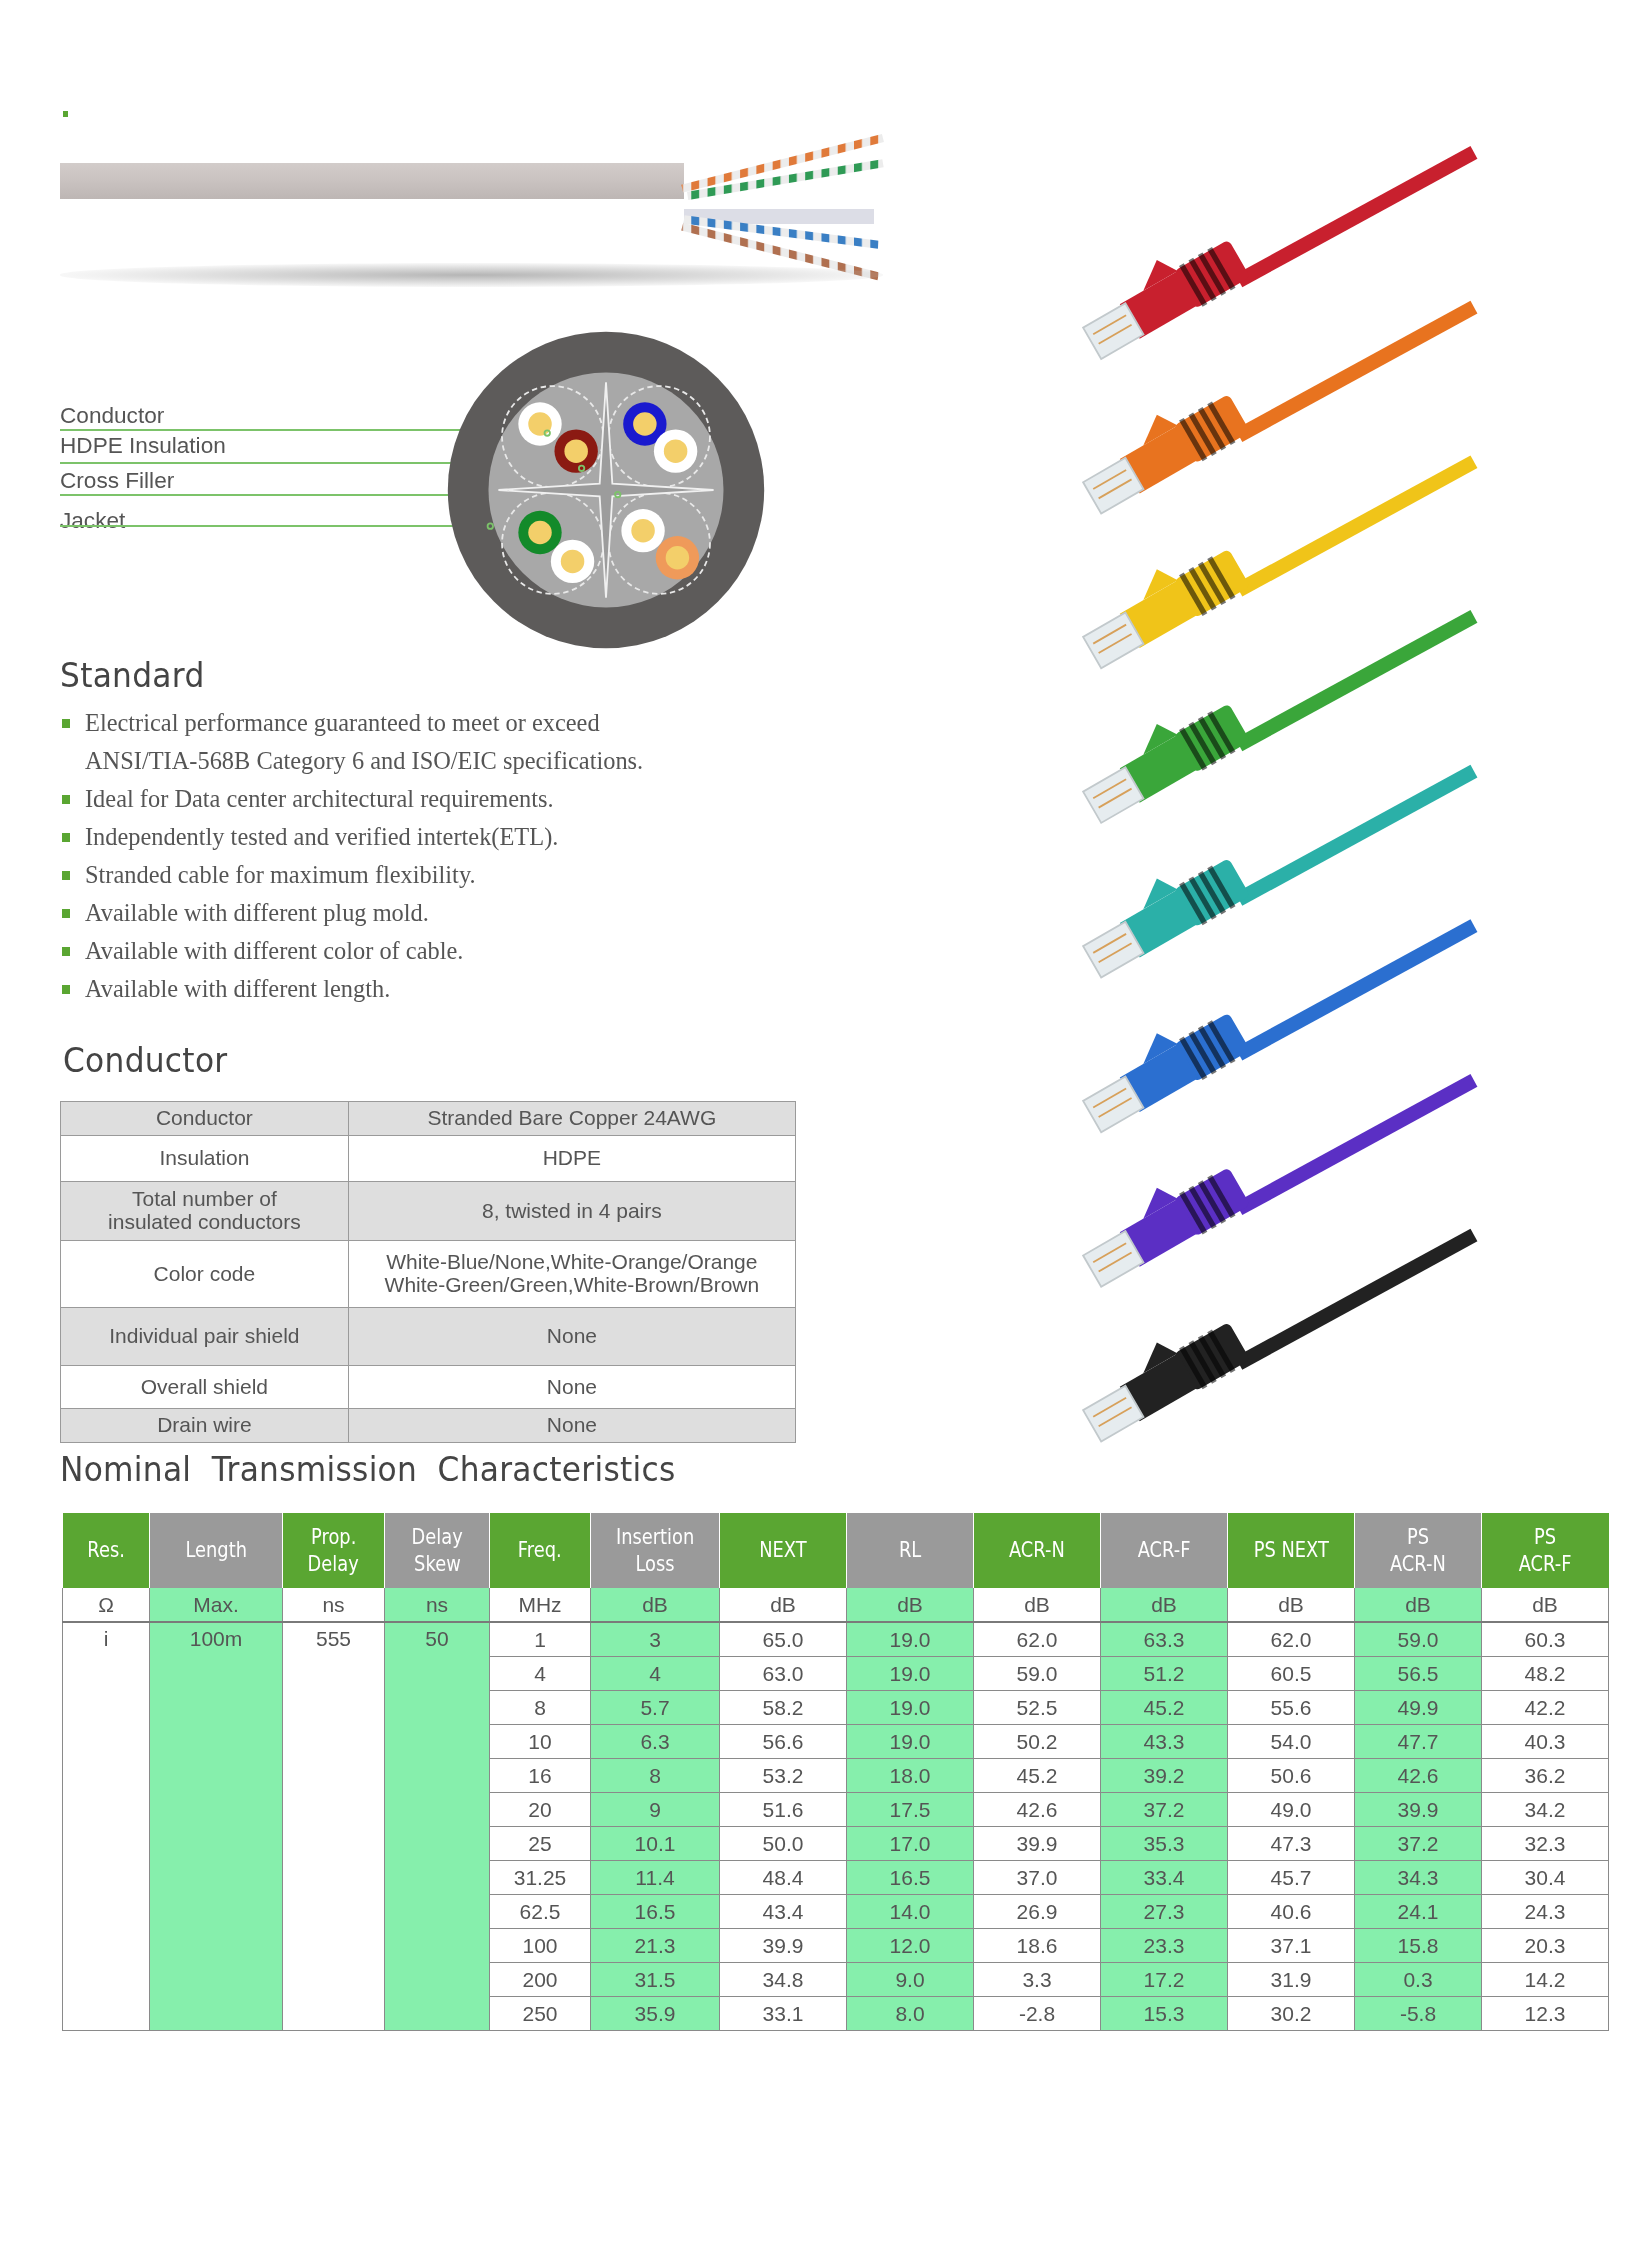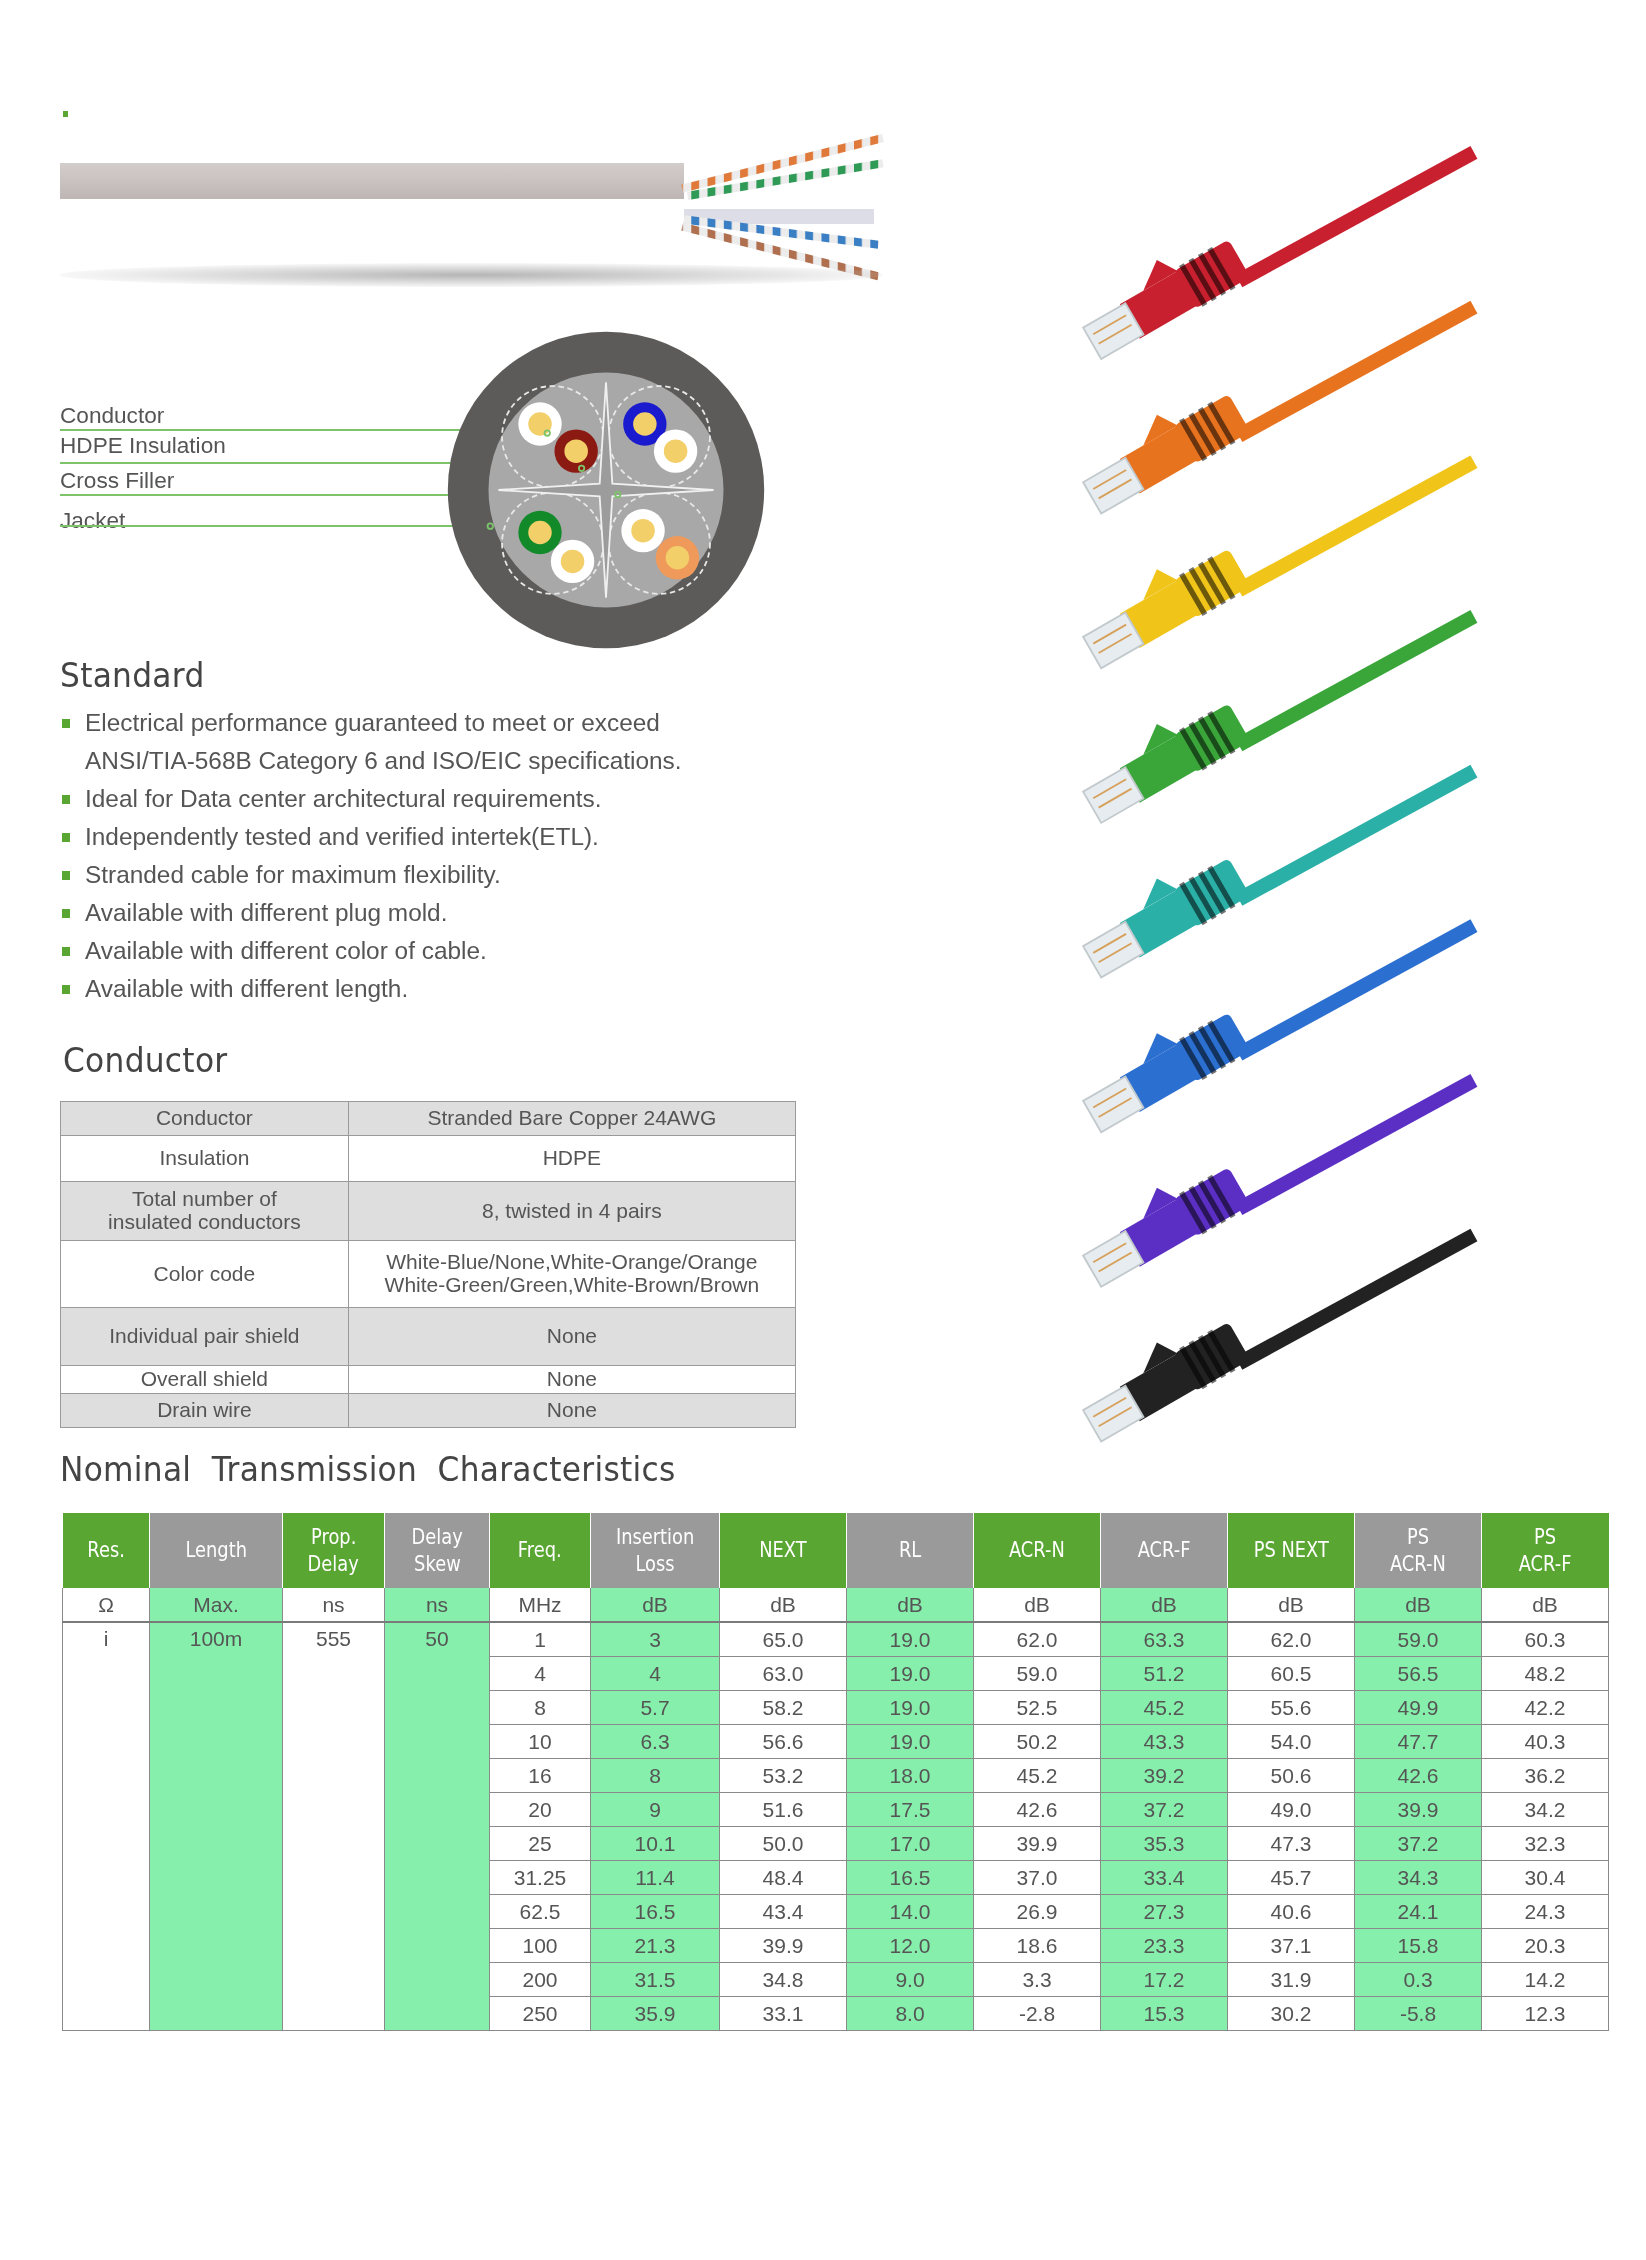--- a/index.html
+++ b/index.html
@@ -13,21 +13,21 @@
   .cable-shadow { position:absolute; left:0; top:154px; width:823px; height:23.5px; border-radius:50%; background:radial-gradient(ellipse at center, rgba(120,120,120,0.55), rgba(200,200,200,0.15) 70%, rgba(255,255,255,0) 100%); }
   .filler { position:absolute; left:624px; top:100px; width:190px; height:14.5px; background:#dcdde6; }
 
   
   .xs { left:446px; top:330px; width:320px; height:320px; }
   .xs-label { position:absolute; left:60px; font-size:22.6px; color:#555; }
   .leader { position:absolute; left:60px; height:1.8px; background:#7cc36a; }
 
   h2.section { position:absolute; margin:0; font-family:"DejaVu Sans", sans-serif; font-weight:normal; font-size:34px; color:#444; letter-spacing:0.3px; transform:scaleX(0.92); transform-origin:left; }
   ul.bullets { position:absolute; left:60px; top:704px; margin:0; padding:0; list-style:none; font-size:24.4px; color:#555; line-height:38px; }
-  ul.bullets li { position:relative; padding-left:25px; }
+  ul.bullets li { position:relative; padding-left:25px;font-family:Liberation Serif, serif; }
   ul.bullets li .sq { position:absolute; left:1.8px; top:14.5px; width:8.1px; height:9px; background:#5aa632; }
 
   
   table.cond { position:absolute; left:60px; top:1101px; width:736px; border-collapse:collapse; font-size:21px; color:#555; }
   table.cond td { border:1.8px solid #9a9a9a; text-align:center; padding:0 5.4px; line-height:22.6px; }
   table.cond td.k { width:276px; }
   table.cond tr.g td { background:#dedede; }
   table.cond tr.w td { background:#ffffff; }
 
   
@@ -155,21 +155,21 @@
     <td>8, twisted in 4 pairs</td>
   </tr>
   <tr class="w" style="height:67px">
     <td class="k">Color code</td>
     <td><span>White-Blue/None,White-Orange/Orange</span><br><span>White-Green/Green,White-Brown/Brown</span></td>
   </tr>
   <tr class="g" style="height:58px">
     <td class="k">Individual pair shield</td>
     <td>None</td>
   </tr>
-  <tr class="w" style="height:28px">
+  <tr class="w" style="height:43px">
     <td class="k">Overall shield</td>
     <td>None</td>
   </tr>
   <tr class="g" style="height:34px">
     <td class="k">Drain wire</td>
     <td>None</td>
   </tr>
 </tbody>
   </table>
 

